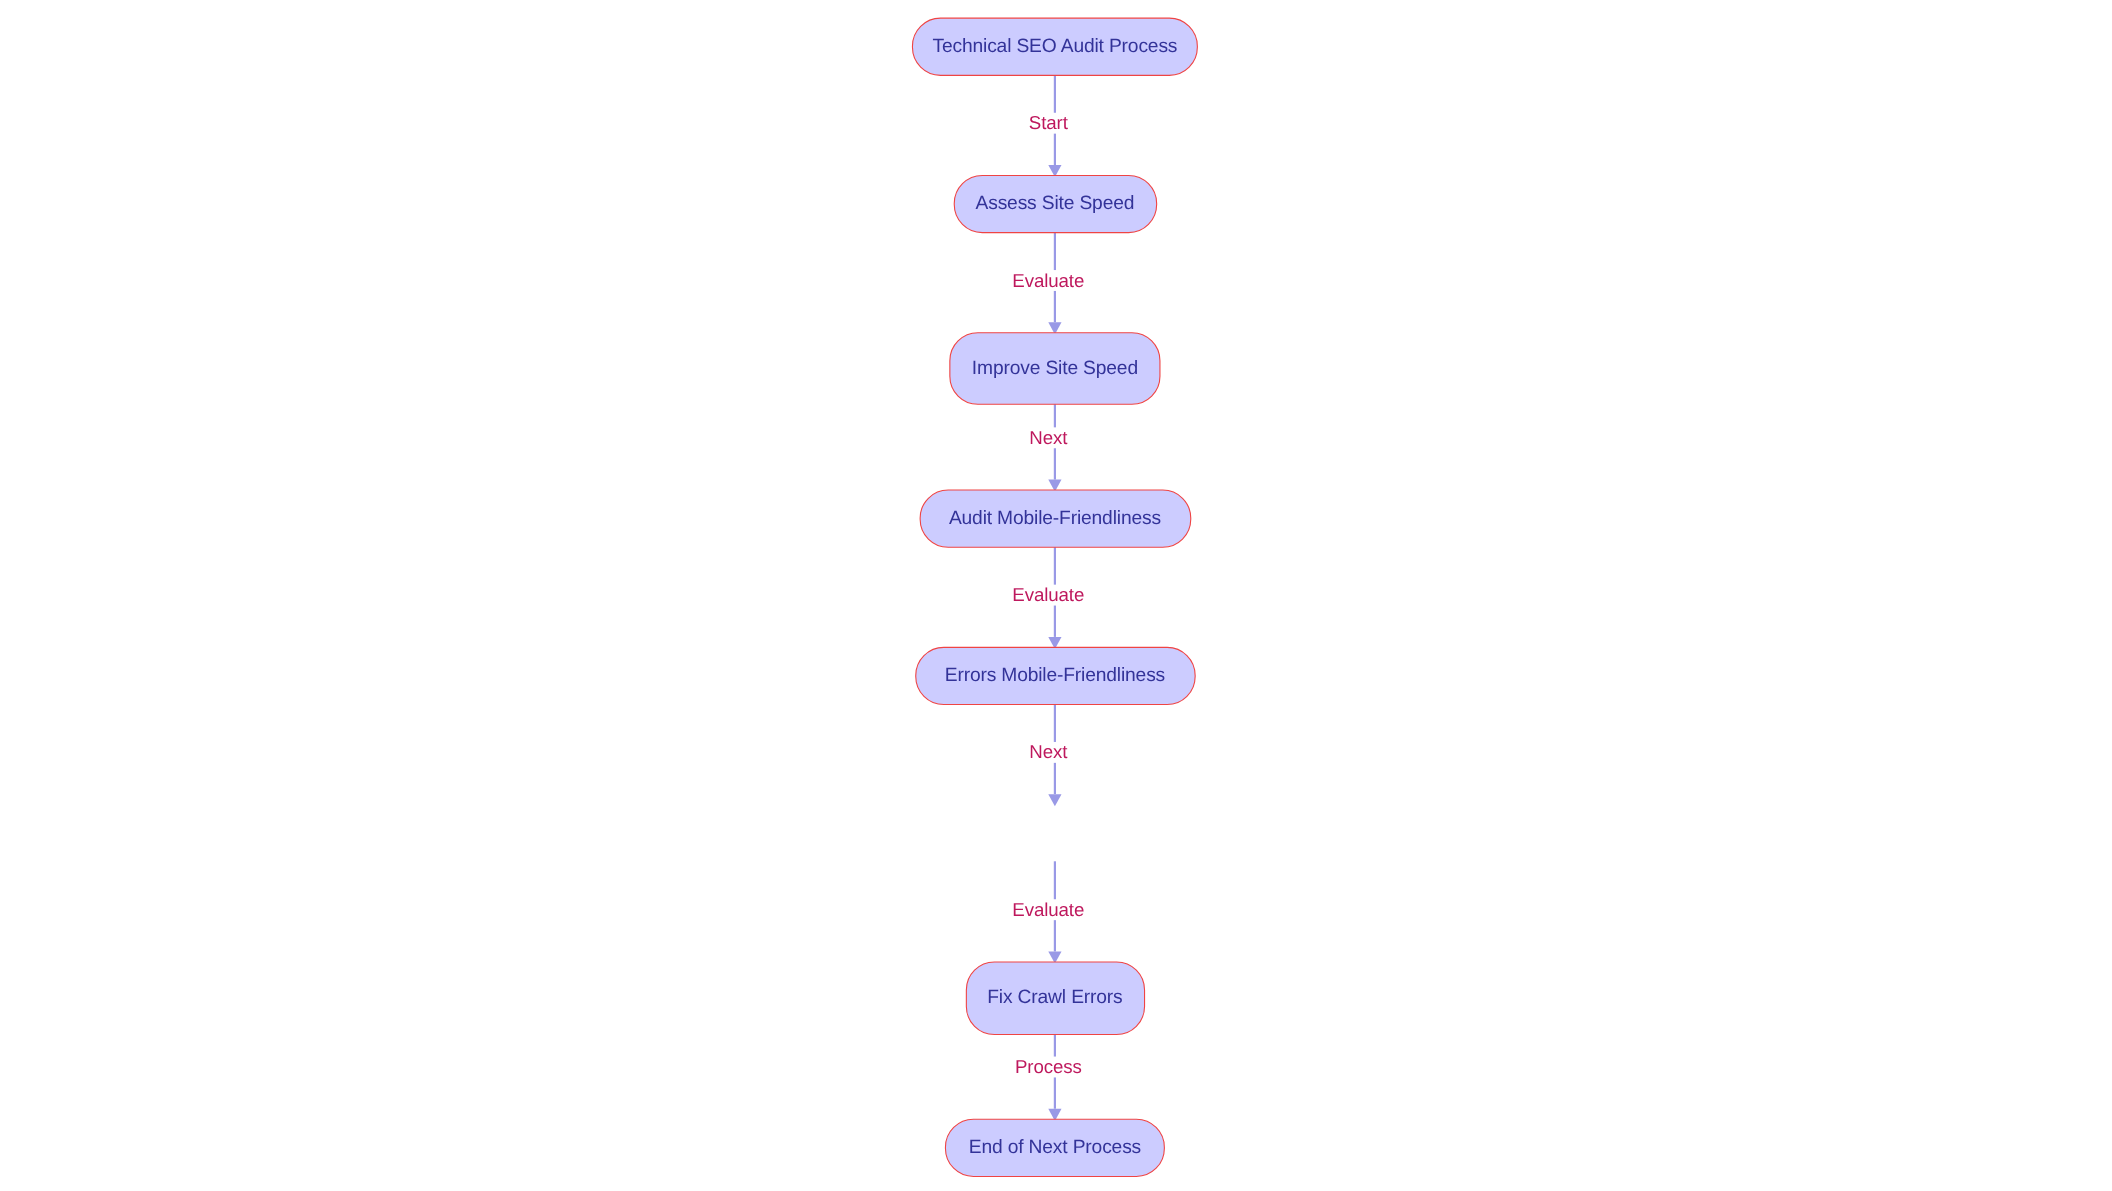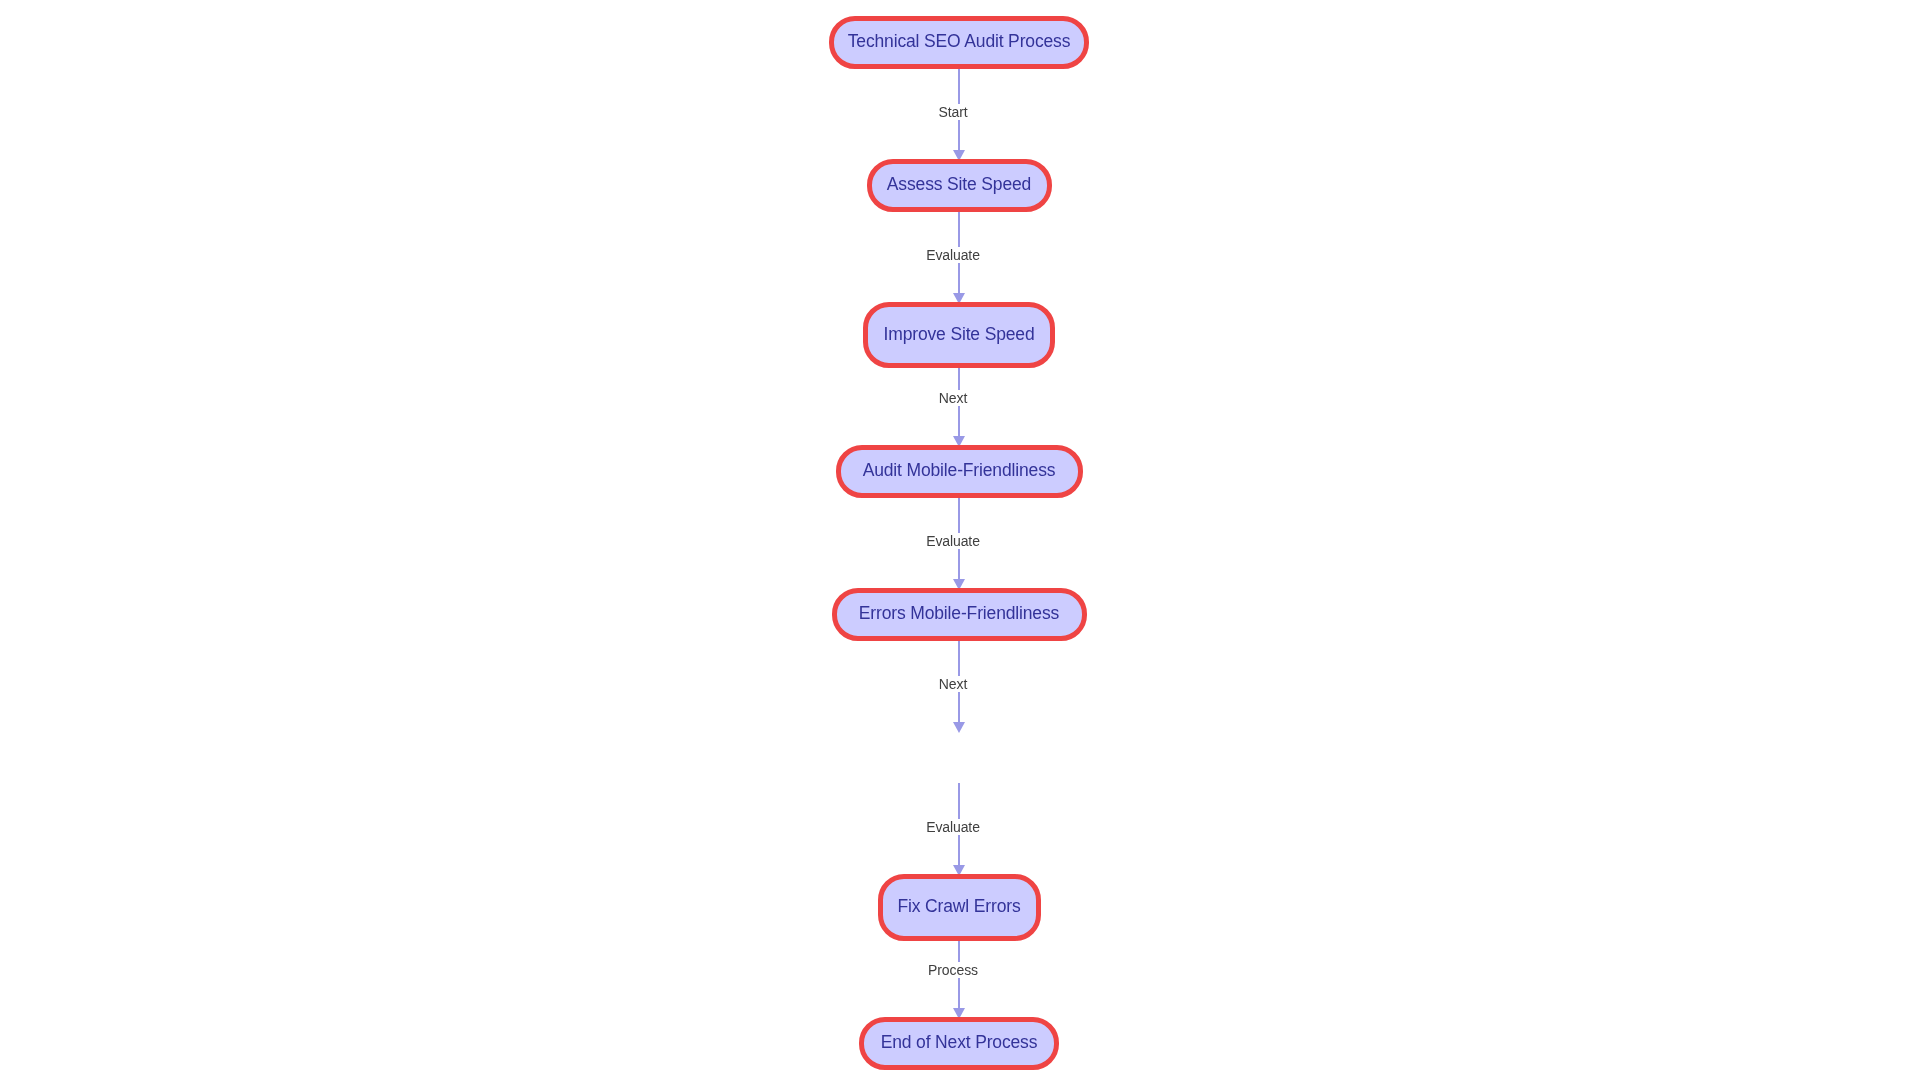--- a/index.html
+++ b/index.html
@@ -26,21 +26,21 @@
     left: 0;
     top: 0;
     width: 1920px;
     height: 1083px;
   }
 
   .node {
     position: absolute;
     box-sizing: border-box;
     background: #ccccff;
-    border: 5px solid #ef4444;
+    border: 1px solid #ef4444;
     border-radius: 26px;
     display: flex;
     align-items: center;
     justify-content: center;
     color: #333399;
     font-size: 17.5px;
     letter-spacing: -0.15px;
     white-space: nowrap;
     line-height: 1;
     text-align: center;
@@ -50,22 +50,22 @@
     position: absolute;
   }
 
   .edge svg {
     display: block;
     overflow: visible;
   }
 
   .edge-label {
     position: absolute;
-    color: #404040;
-    font-size: 14px;
+    color: #be185d;
+    font-size: 17px;
     line-height: 1;
     white-space: nowrap;
     background: #ffffff;
     padding: 1px 3px;
     transform: translate(-50%, -50%);
     letter-spacing: -0.1px;
   }
 </style>
 </head>
 <body>

